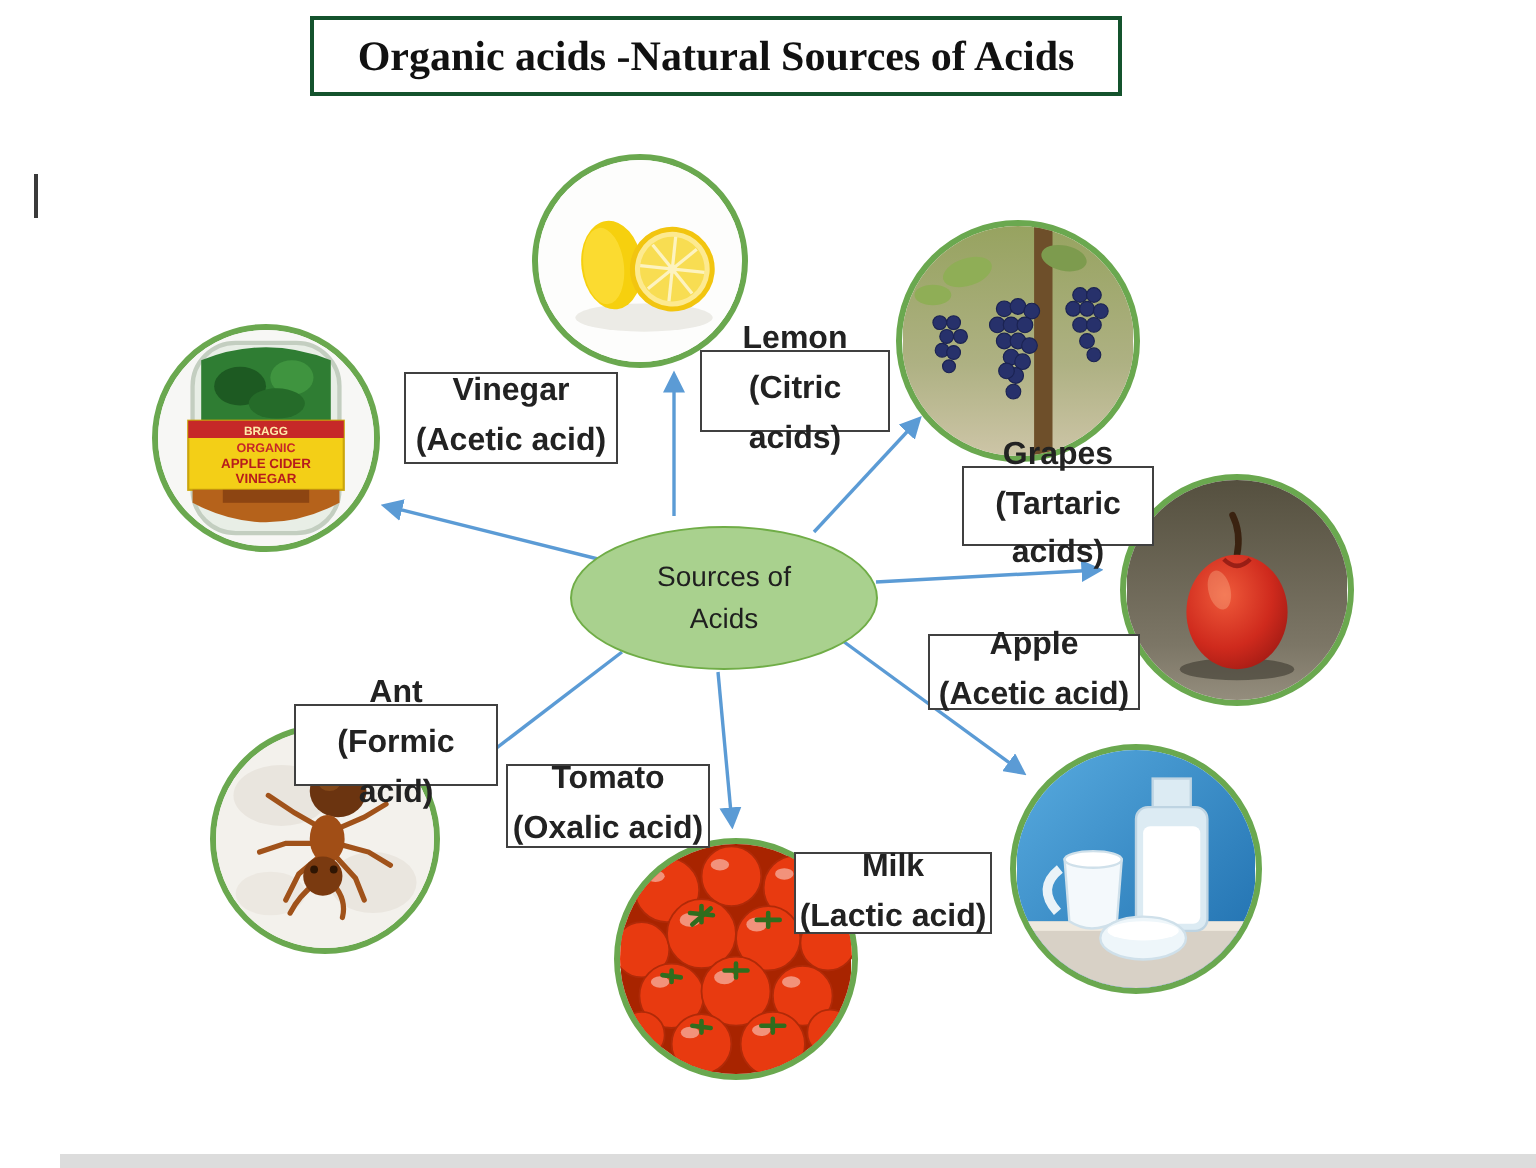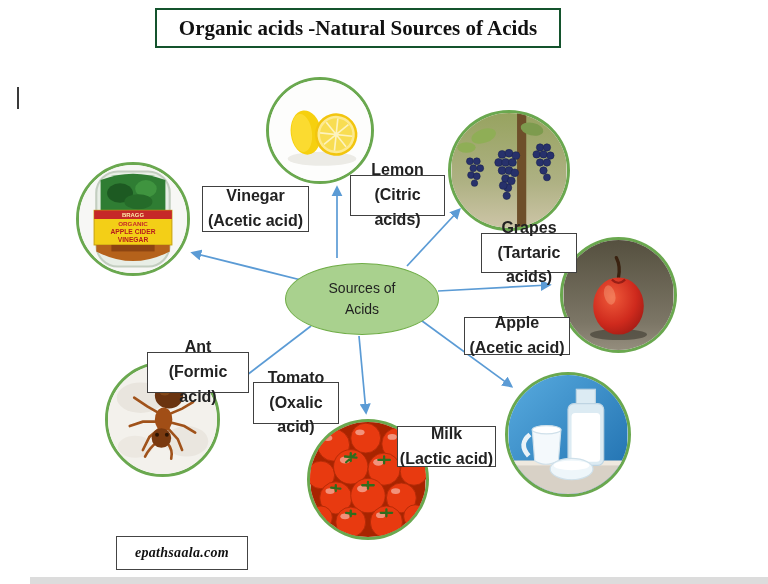--- a/index.html
+++ b/index.html
@@ -32,21 +32,21 @@
   .label-box{
     position:absolute;background:#fff;border:1.5px solid #404040;box-sizing:border-box;
     display:flex;flex-direction:column;align-items:center;justify-content:center;
     font-weight:bold;font-size:16px;line-height:1.55;color:#222;text-align:center;
   }
   .lb-vinegar{left:202px;top:186px;width:107px;height:46px;}
   .lb-lemon{left:350px;top:175px;width:95px;height:41px;}
   .lb-grapes{left:453px;top:233px;width:96px;height:40px;margin-left:28px;}
   .lb-apple{left:464px;top:317px;width:106px;height:38px;}
   .lb-ant{left:147px;top:312px;width:102px;height:41px;margin-top:40px;}
-  .lb-tomato{left:253px;top:382px;width:86px;height:42px;}
+  .lb-tomato{left:253px;top:382px;width:102px;height:42px;}
   .lb-milk{left:397px;top:384px;width:99px;height:41px;margin-top:42px;}
   
   .center-ellipse{
     position:absolute;left:285px;top:263px;width:152px;height:70px;
     background:#a9d18e;border:1.5px solid #70ad47;border-radius:50%;
     display:flex;flex-direction:column;align-items:center;justify-content:center;
     font-size:14px;color:#1f1f1f;line-height:1.5;
   }
   
   .arrows{position:absolute;left:0;top:0;width:768px;height:584px;pointer-events:none;}
@@ -317,18 +317,15 @@
   </div>
   <div class="label-box lb-tomato">
     <span>Tomato</span>
     <span>(Oxalic acid)</span>
   </div>
   <div class="label-box lb-milk">
     <span>Milk</span>
     <span>(Lactic acid)</span>
   </div>
 
-  <div class="watermark-box">
-    <span>epathsaala.com</span>
-  </div>
 
   <div class="bottom-edge"></div>
 </div>
 
 </body></html>

